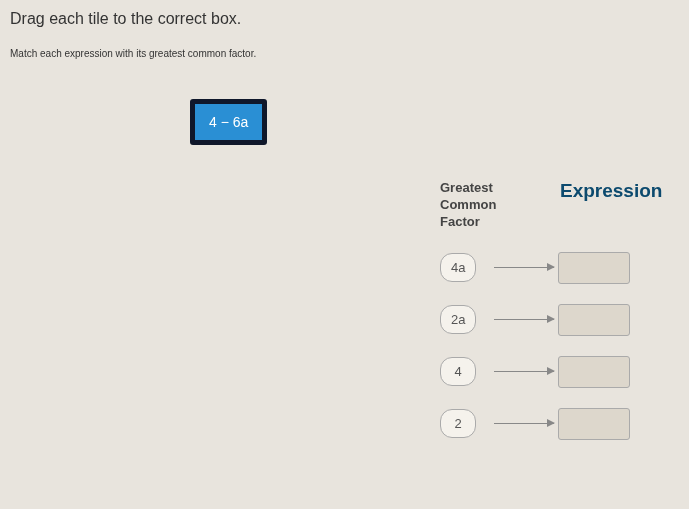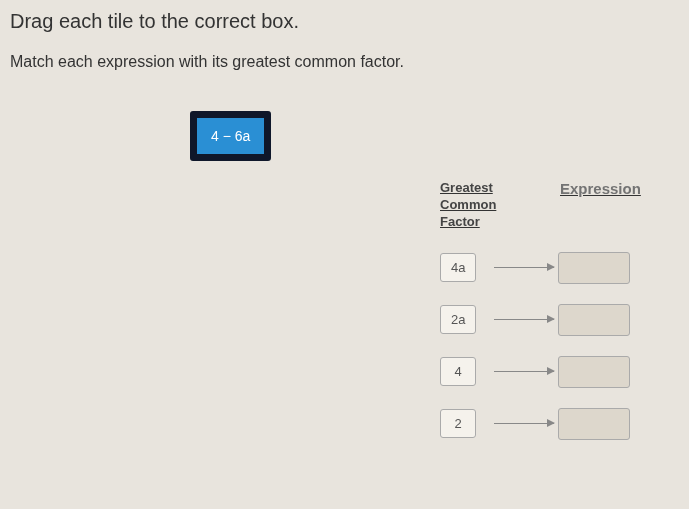--- a/index.html
+++ b/index.html
@@ -6,80 +6,79 @@
     body {
       width: 689px;
       height: 509px;
       background: #e8e4dd;
       font-family: Arial, sans-serif;
       color: #333;
       padding: 10px;
       position: relative;
     }
     .instruction1 {
-      font-size: 20px;
+      font-size: 16px;
       margin-bottom: 20px;
     }
     .instruction2 {
-      font-size: 16px;
+      font-size: 10px;
       margin-bottom: 40px;
     }
     .tiles-row {
       display: flex;
       justify-content: flex-start;
       gap: 30px;
       margin-left: 180px;
       margin-bottom: 40px;
     }
     .tile {
       background: #2a8fd4;
       color: #fff;
-      border: 7px solid #0f172a;
+      border: 5px solid #0f172a;
       padding: 10px 14px;
       font-size: 14px;
       border-radius: 3px;
       cursor: grab;
       white-space: nowrap;
     }
     .sup { font-size: 10px; vertical-align: super; }
     .matching-area {
       position: absolute;
       left: 440px;
       top: 180px;
     }
     .headers {
       display: flex;
       margin-bottom: 20px;
-      text-decoration: underline;
     }
     .header-gcf {
       width: 90px;
       font-size: 13px;
       font-weight: bold;
       color: #444;
       line-height: 1.3;
     }
     .header-exp {
       width: 100px;
-      font-size: 15px;
+      font-size: 19px;
       font-weight: bold;
-      color: #737373;
+      color: #0c4a6e;
       text-align: left;
       margin-left: 30px;
     }
     .match-row {
       display: flex;
       align-items: center;
       margin-bottom: 18px;
       height: 34px;
     }
     .gcf-box {
       background: #f5f2ec;
       border: 1px solid #aaa;
-      border-radius: 3px;
+      border-radius: 12px;
       padding: 6px 10px;
       font-size: 13px;
       color: #555;
       min-width: 36px;
       text-align: center;
     }
     .arrow-line {
       flex: 0 0 60px;
       height: 1px;
       background: #888;

